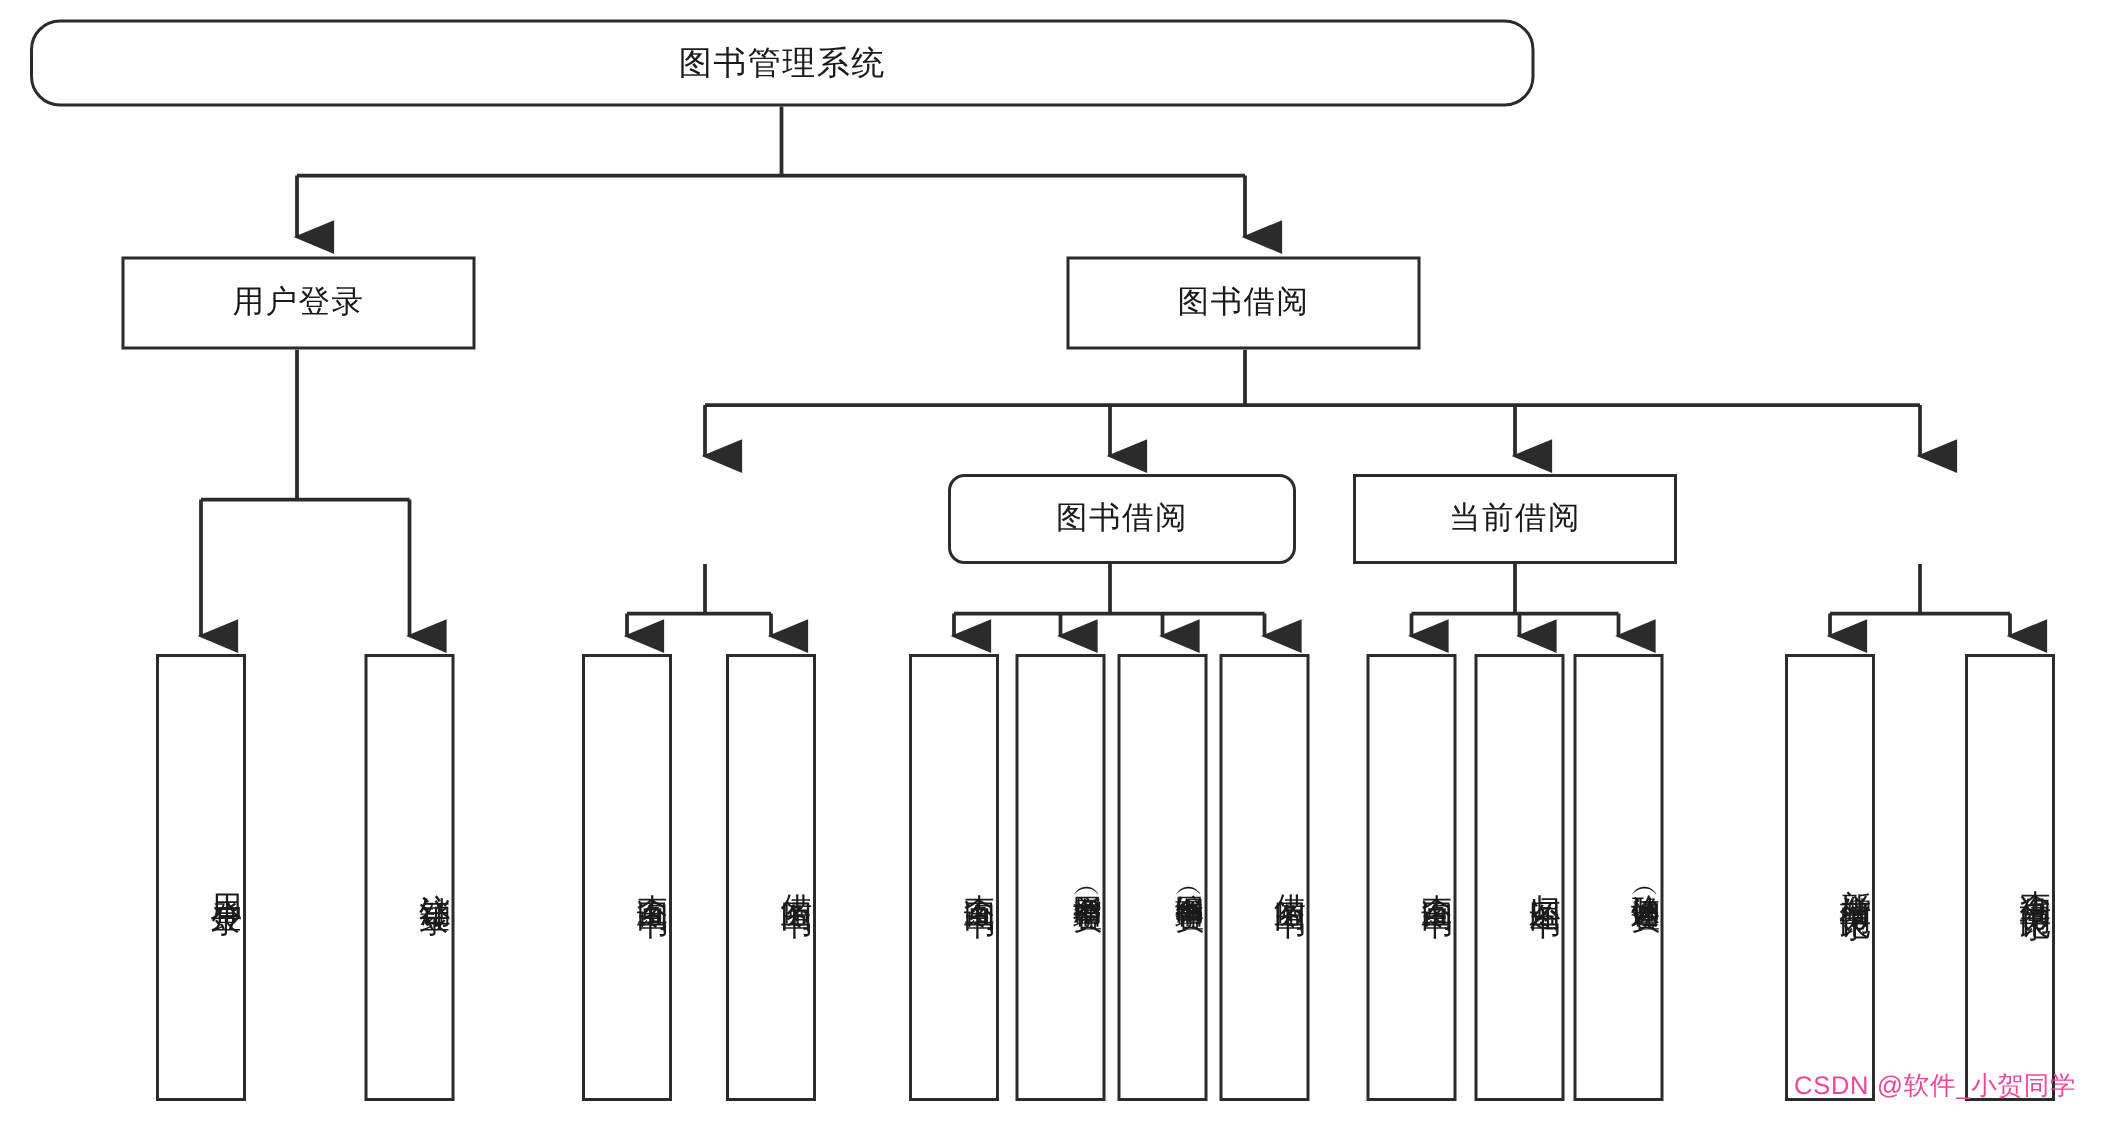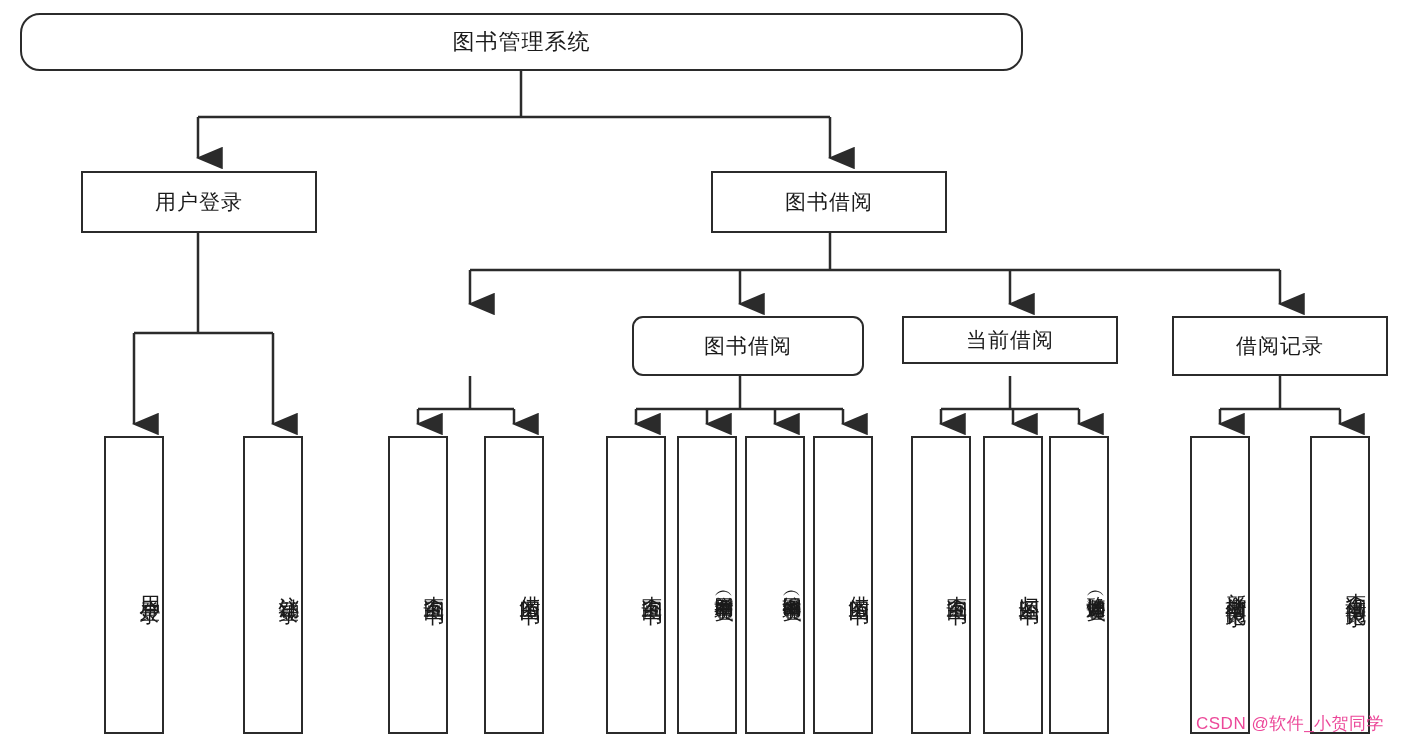--- a/index.html
+++ b/index.html
@@ -116,22 +116,21 @@
       <path d="M1340,409 L1340,424" marker-end="url(#arrow)"></path>
     </g>
   </svg>
 
   <div class="node h root" id="root-node" style="left: 20px; top: 13px; width: 1003px; height: 58px;">图书管理系统</div>
 
   <div class="node h" id="l1-0" style="left: 81px; top: 171px; width: 236px; height: 62px;">用户登录</div>
   <div class="node h" id="l1-1" style="left: 711px; top: 171px; width: 236px; height: 62px;">图书借阅</div>
 
   <div class="node h" id="l2-1" style="left: 632px; top: 316px; width: 232px; height: 60px; border-radius: 11px;">图书借阅</div>
-  <div class="node h" id="l2-2" style="left: 902px; top: 316px; width: 216px; height: 48px; text-align: center;">当前借阅</div>
-  <div class="node h" id="l2-3" style="left: 1172px; top: 316px; width: 216px; height: 60px;">借阅记录</div>
+  <div class="node h" id="l2-2" style="left: 902px; top: 316px; width: 216px; height: 60px; text-align: center;">当前借阅</div>
 
   <div class="node v" id="lf-0" style="left: 104px; top: 436px; width: 60px; height: 298px;">
       <span class="vtext">用户登录</span>
     </div>
   <div class="node v" id="lf-1" style="left: 243px; top: 436px; width: 60px; height: 298px;">
       <span class="vtext">注销登录</span>
     </div>
   <div class="node v" id="lf-2" style="left: 388px; top: 436px; width: 60px; height: 298px;">
       <span class="vtext">查询图书</span>
     </div>

